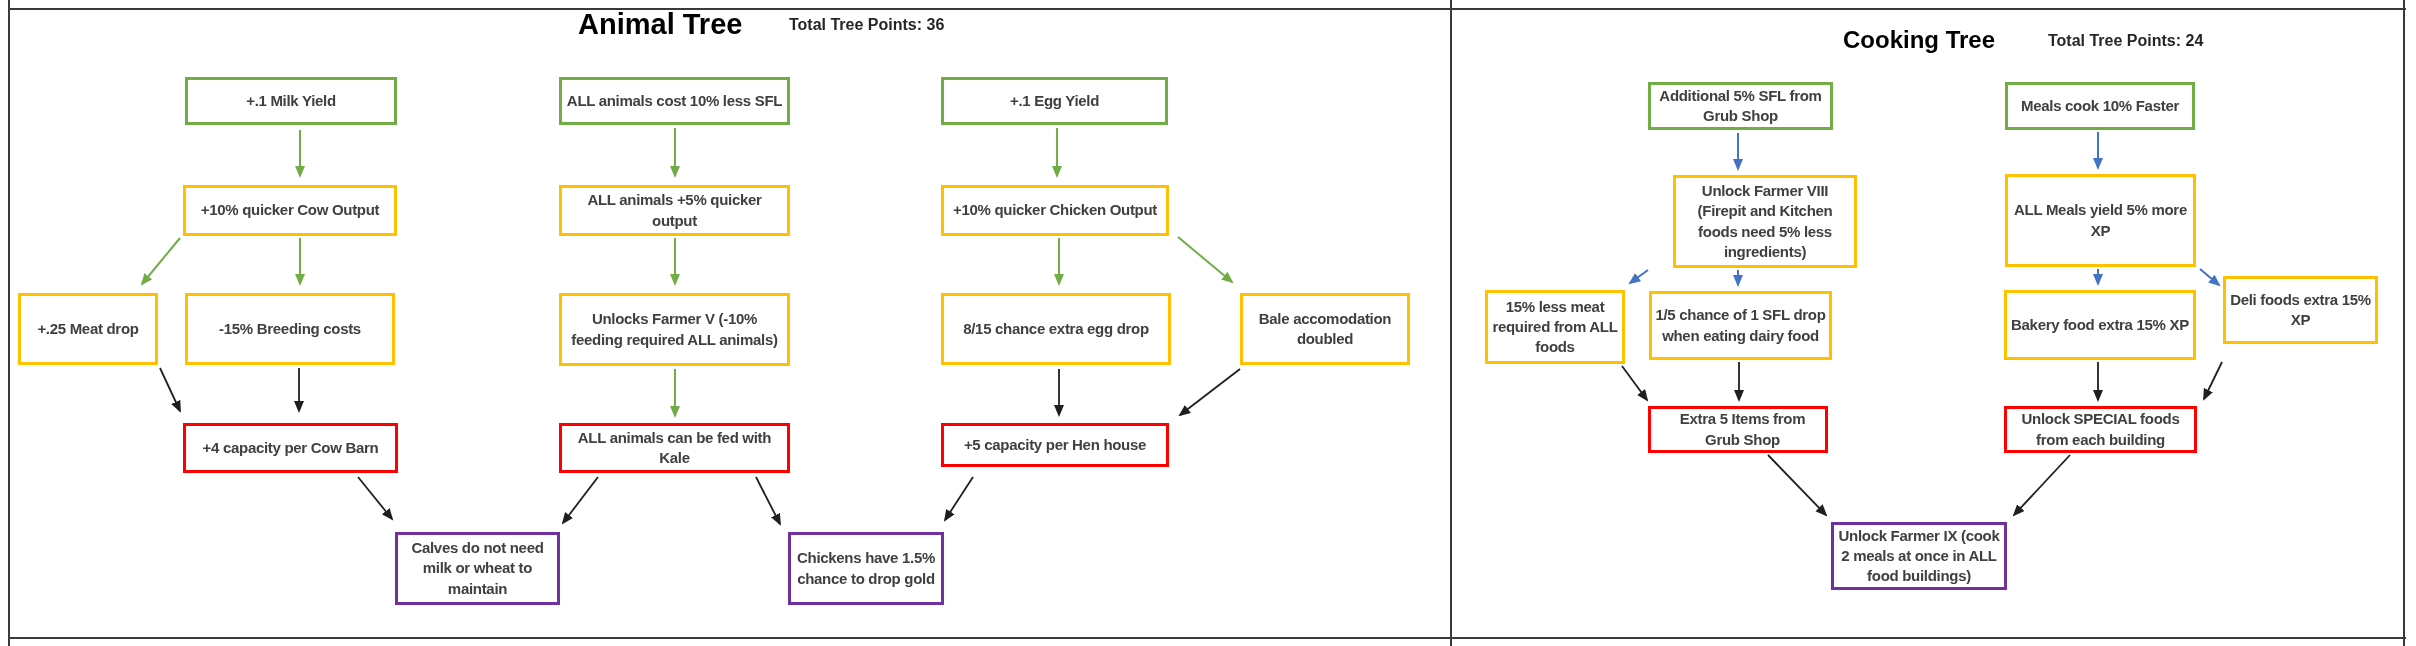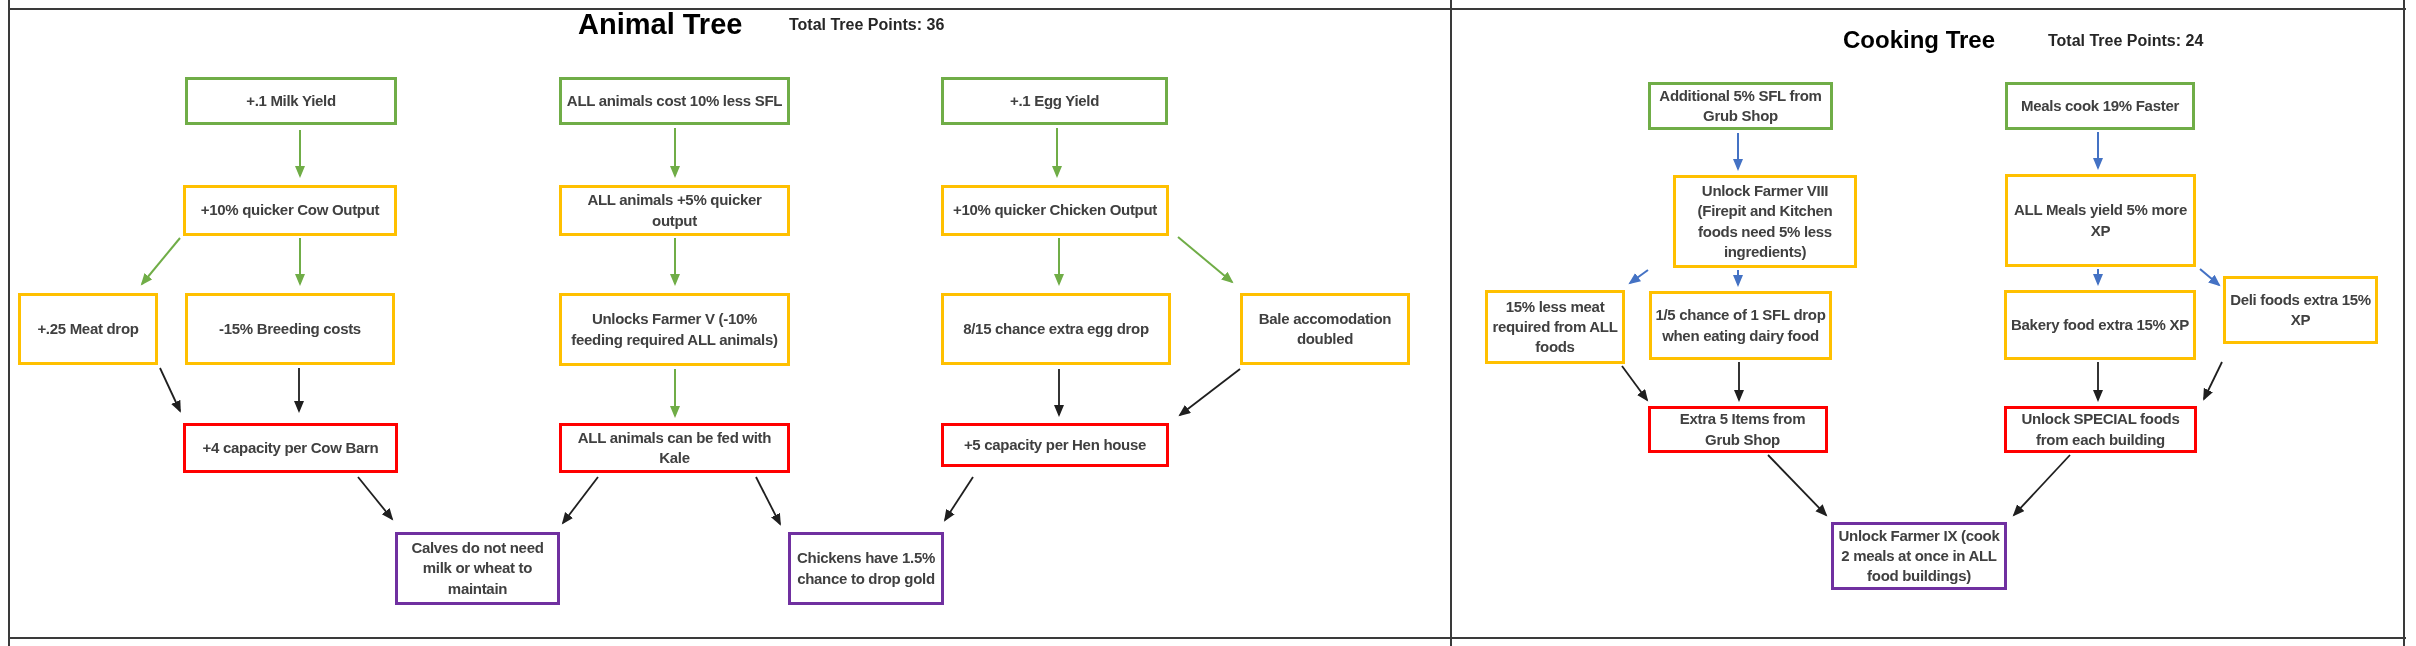--- a/index.html
+++ b/index.html
@@ -150,21 +150,21 @@
       <span>15% less meat required from ALL foods</span>
     </div>
   <div class="node t-yellow" style="left:1649px;top:291px;width:183px;height:69px;">
       <span>1/5 chance of 1 SFL drop when eating dairy food</span>
     </div>
   <div class="node t-red" style="left:1648px;top:406px;width:180px;height:47px;padding-left:12px;">
       <span>Extra 5 Items from Grub Shop</span>
     </div>
 
   <div class="node t-green" style="left:2005px;top:82px;width:190px;height:48px;">
-      <span>Meals cook 19% Faster</span>
+      <span>Meals cook 10% Faster</span>
     </div>
   <div class="node t-yellow" style="left:2005px;top:174px;width:191px;height:93px;">
       <span>ALL Meals yield 5% more XP</span>
     </div>
   <div class="node t-yellow" style="left:2004px;top:290px;width:192px;height:70px;">
       <span>Bakery food extra 15% XP</span>
     </div>
   <div class="node t-yellow" style="left:2223px;top:276px;width:155px;height:68px;">
       <span>Deli foods extra 15% XP</span>
     </div>

